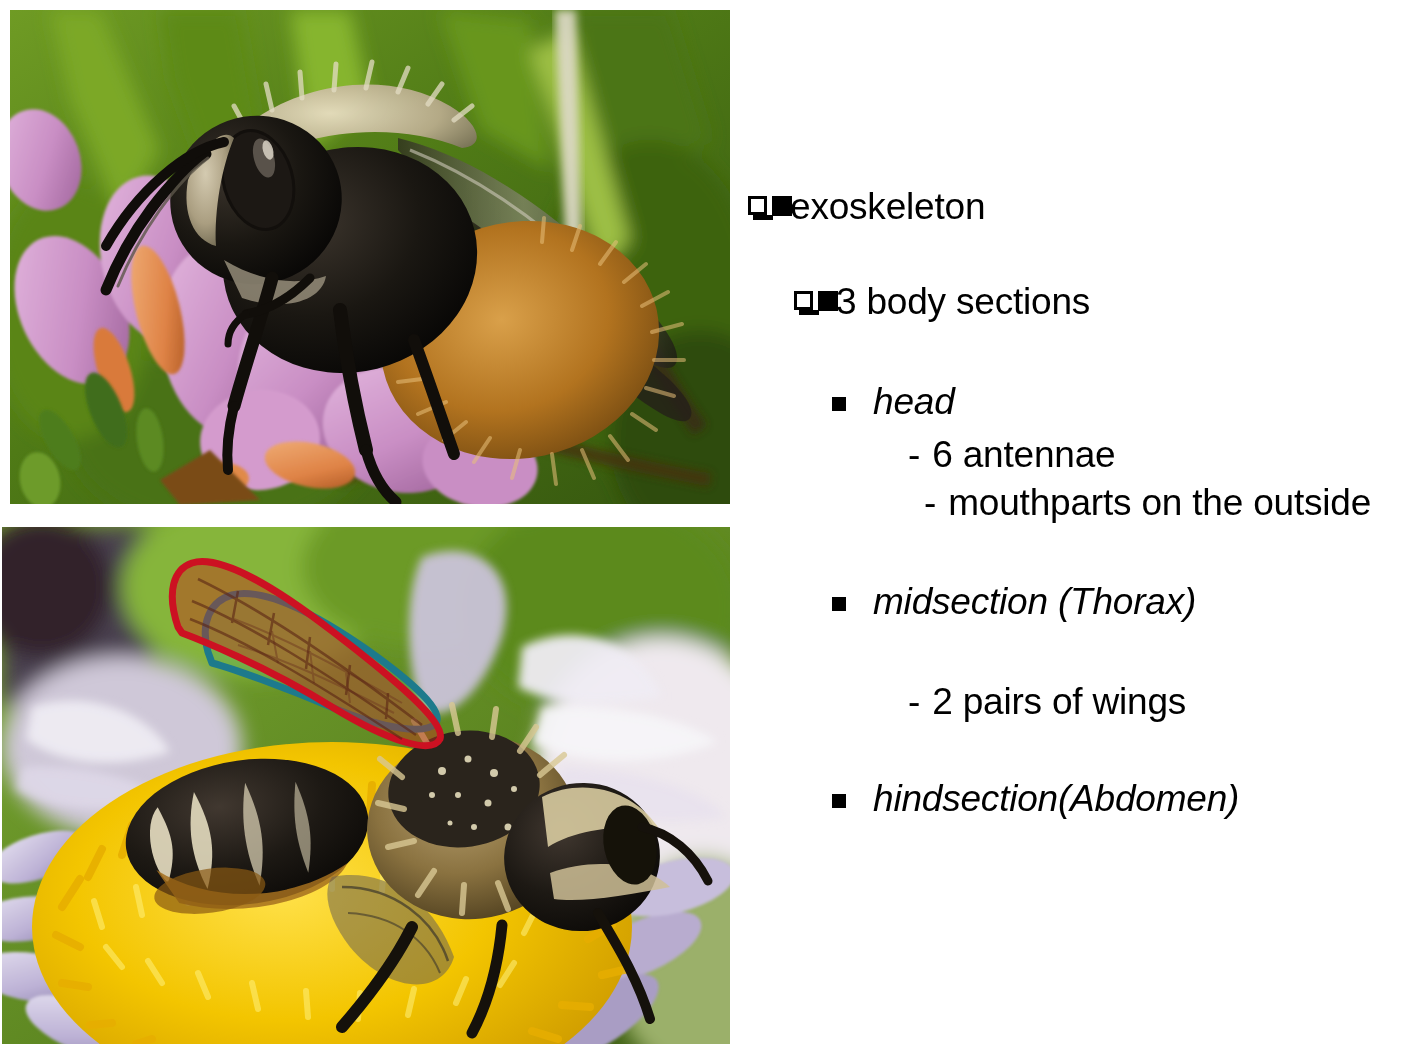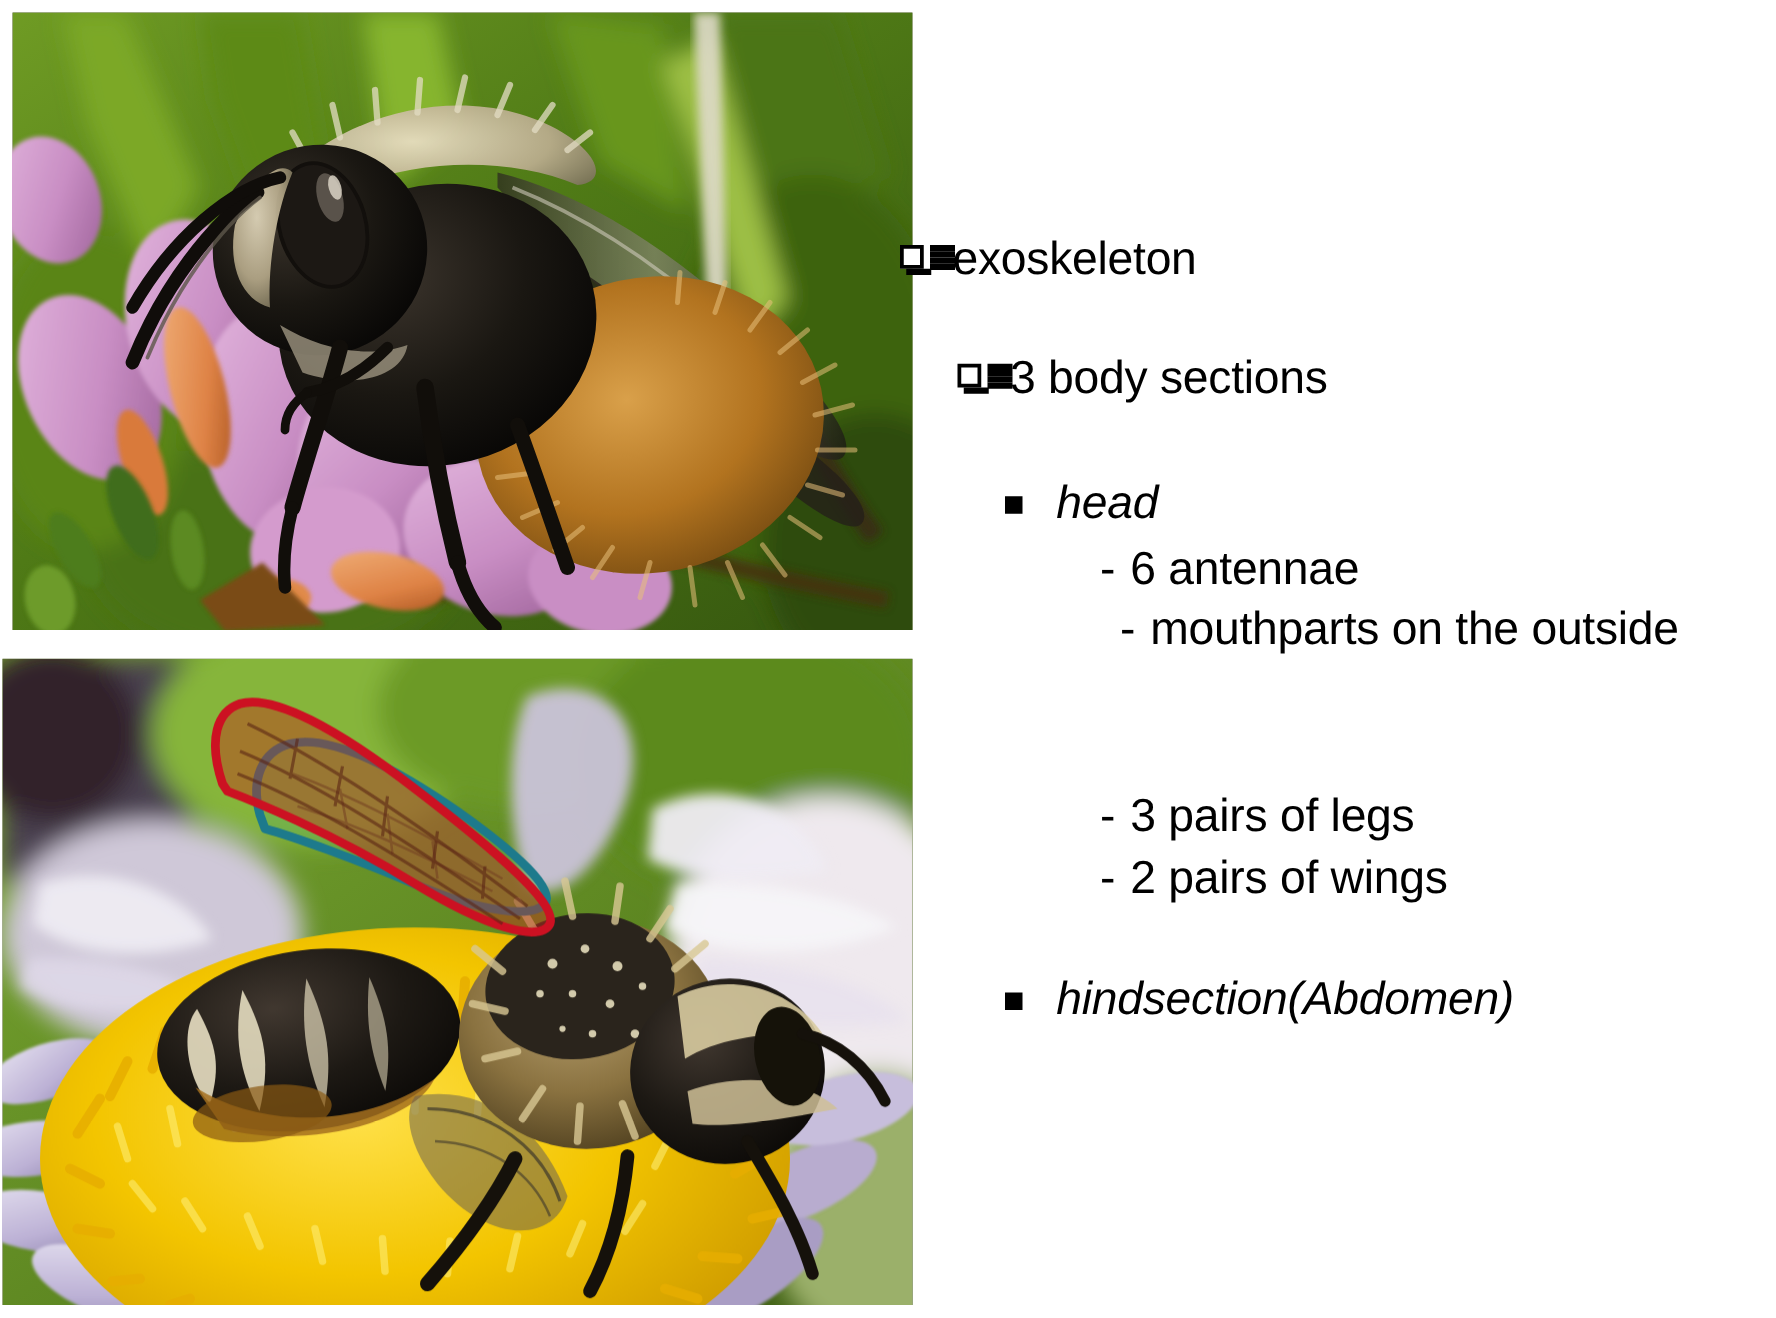--- a/index.html
+++ b/index.html
@@ -37,21 +37,21 @@
     left: 2px;
     top: 527px;
     width: 728px;
     height: 517px;
   }
   .photo svg { display: block; width: 100%; height: 100%; }
 
   
   .outline {
     position: absolute;
-    left: 708px;
+    left: 736px;
     top: 0;
     width: 685px;
     height: 996px;
   }
   .line {
     position: absolute;
     white-space: nowrap;
     font-size: 37px;
     line-height: 1;
     letter-spacing: -0.2px;
@@ -456,24 +456,24 @@
     </div>
 
     <div class="line lvl3" id="line-antennae">
       <span class="dash">-</span> <span>6 antennae</span>
     </div>
 
     <div class="line lvl3" id="line-mouthparts">
       <span class="dash">-</span> <span>mouthparts on the outside</span>
     </div>
 
-
-    <div class="line lvl3" id="line-legs">
-      <span class="dash">-</span> <span>3 pairs of legs</span>
-    </div>
+    <div class="line lvl2" id="line-midsection">
+      <span class="bullet-sq"></span><span>midsection (Thorax)</span>
+    </div>
+
 
     <div class="line lvl3" id="line-wings">
       <span class="dash">-</span> <span>2 pairs of wings</span>
     </div>
 
     <div class="line lvl2" id="line-hindsection">
       <span class="bullet-sq"></span><span>hindsection(Abdomen)</span>
     </div>
 
   </div>

